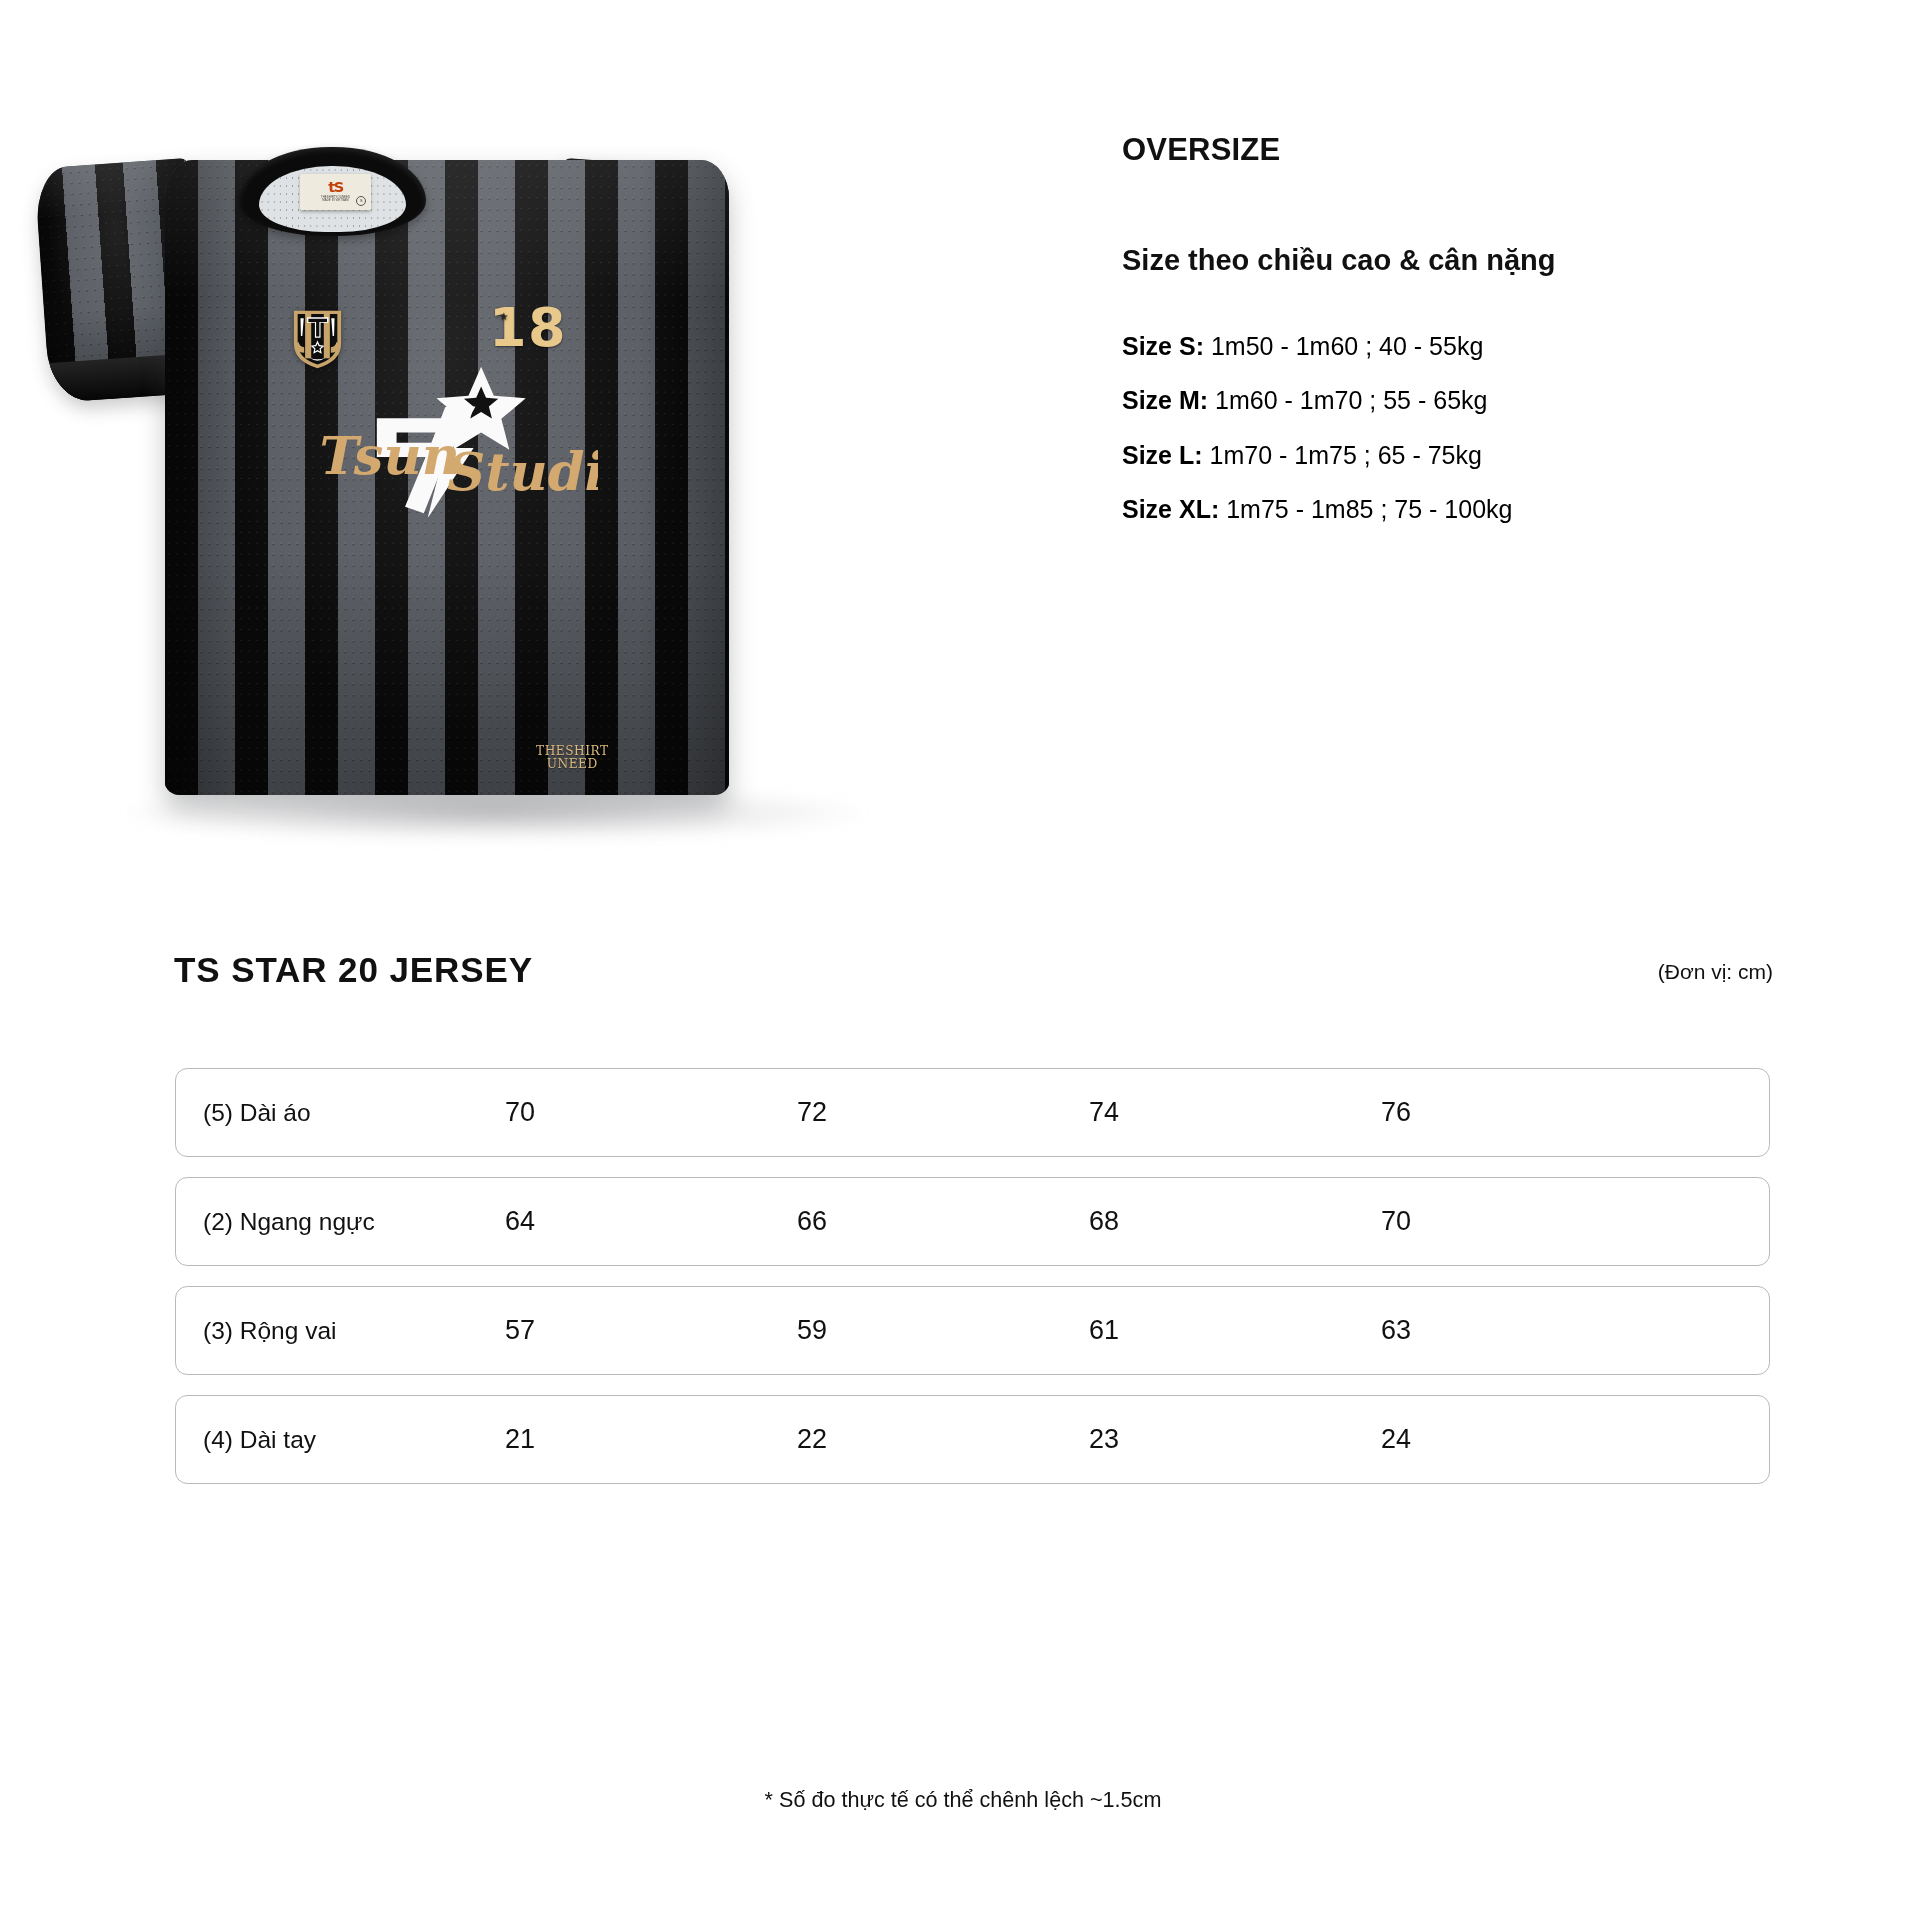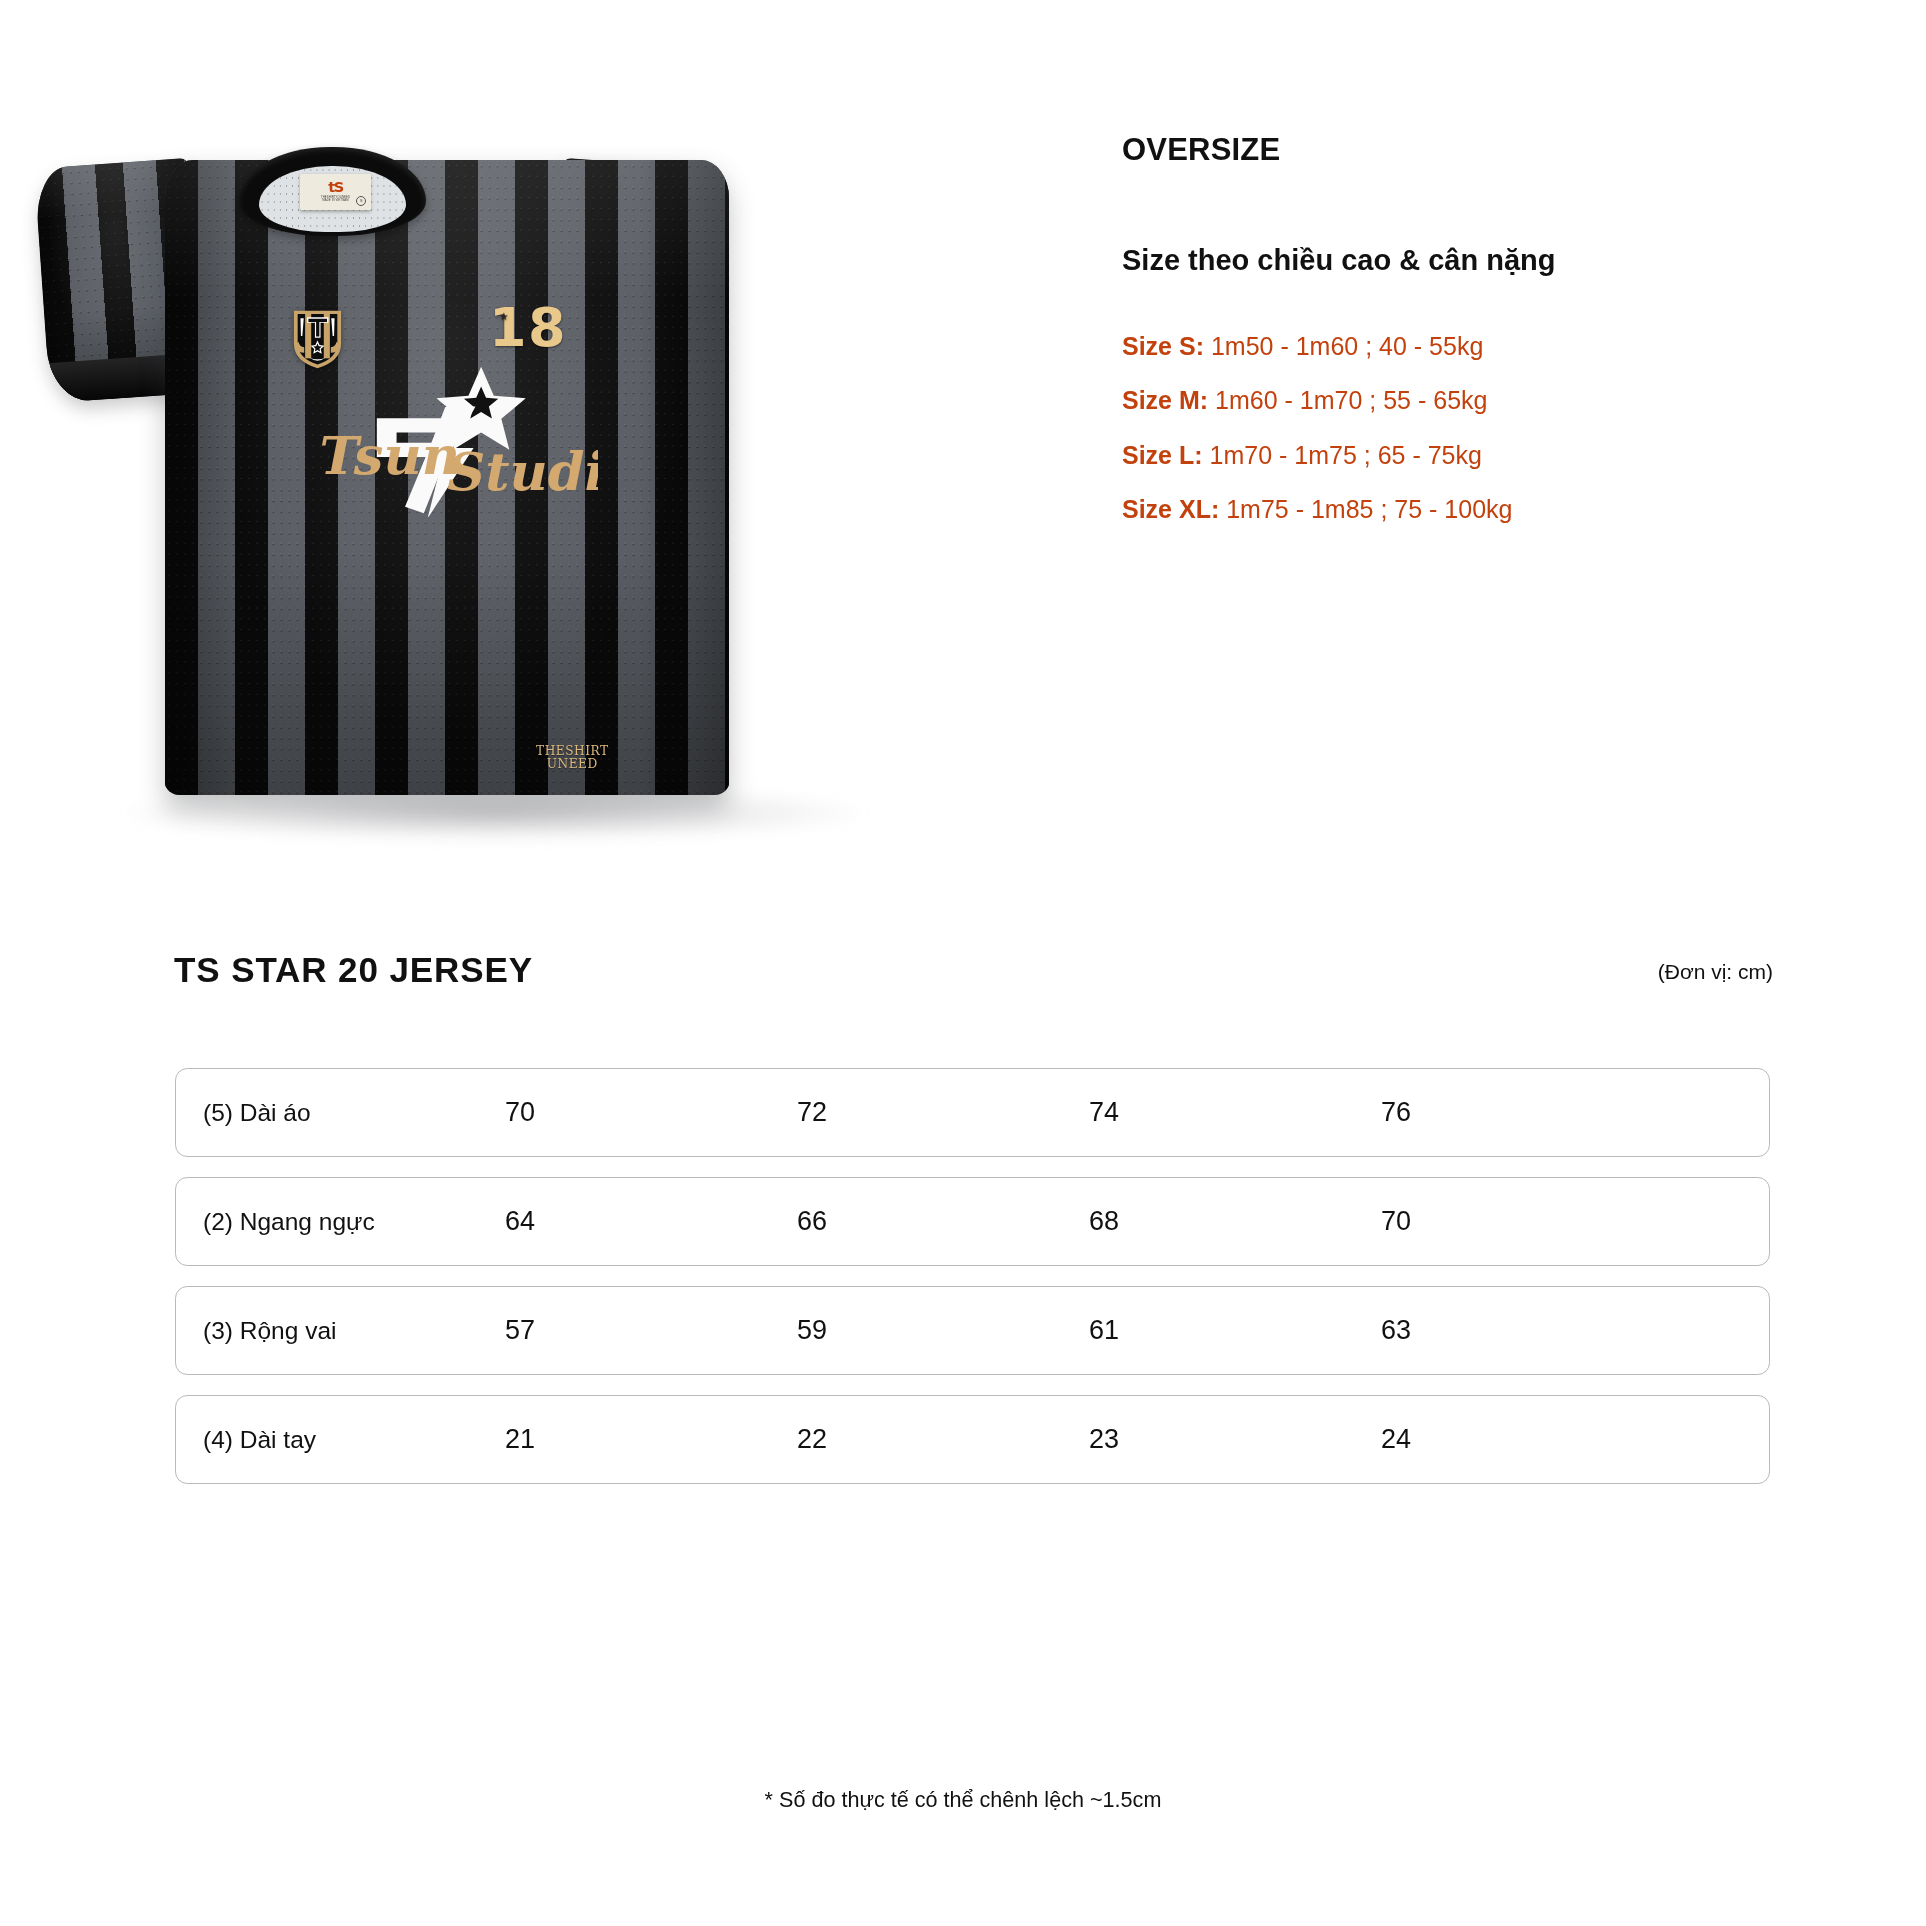--- a/index.html
+++ b/index.html
@@ -117,21 +117,21 @@
     color:#dcb97f;font-size:12.2px;font-weight:normal;
     line-height:1.05;letter-spacing:0.5px;text-align:center;
     text-shadow:0 0.9px 1.4px rgba(0,0,0,.5);
   }
 
   
   .info{position:absolute;left:1122px;top:132px;width:705px;}
   .info-title{font-size:31px;font-weight:bold;letter-spacing:0.2px;color:#111;}
   .info-sub{font-size:29px;font-weight:bold;margin-top:76px;color:#111;}
   .size-list{margin-top:55px;}
-  .size-line{font-size:25px;margin-bottom:25.4px;color:#c2410c;white-space:nowrap;}
+  .size-line{font-size:25px;margin-bottom:25.4px;color:#000000;white-space:nowrap;}
   .size-line .lbl{font-weight:bold;}
   .size-line .val{font-weight:normal;}
 
   
   .table-head{position:absolute;left:174px;top:950px;width:1599px;height:52px;}
   .prod-title{
     position:absolute;left:0;top:0;
     font-size:35px;font-weight:bold;letter-spacing:0.9px;color:#111;
   }
   .unit-note{

